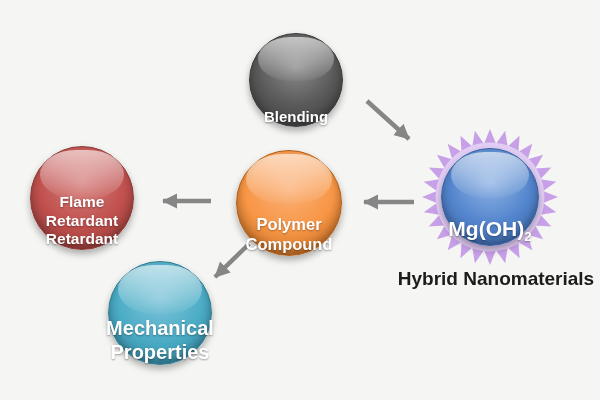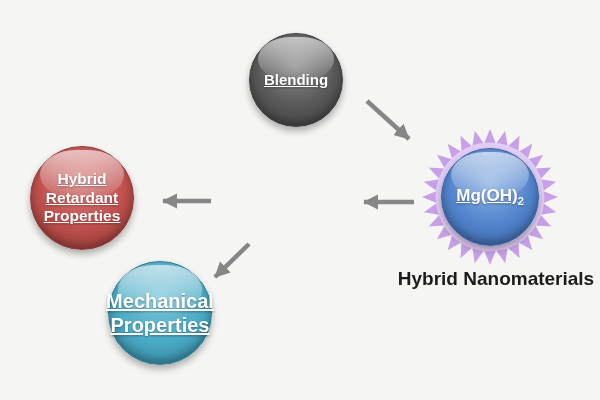--- a/index.html
+++ b/index.html
@@ -16,45 +16,44 @@
   }
   
   .node {
     position: absolute;
     border-radius: 50%;
     background: radial-gradient(circle at 50% 35%,
                 var(--light) 0%, var(--main) 52%, var(--dark) 100%);
     border: 1px solid var(--dark);
     box-shadow: inset 0 -4px 8px rgba(0,0,0,.28), 0 4px 7px rgba(0,0,0,.30);
     display: flex;
-    align-items: center;
+    align-items: flex-end;
     justify-content: center;
     text-align: center;
     color: #fff;
     font-weight: bold;
     line-height: 1.2;
     box-sizing: border-box;
-    text-decoration: underline;
   }
   .node::before {
     content: "";
     position: absolute;
     left: 9%; right: 9%; top: 3%; height: 48%;
     border-radius: 50% / 58%;
     background: linear-gradient(rgba(255,255,255,.62), rgba(255,255,255,.04));
     z-index: 1;
   }
   .node .lbl { position: relative; z-index: 2; text-shadow: 0 1px 2px rgba(0,0,0,.35); }
   .node sub { font-size: 64%; }
 
   .node-blending   { left: 249px; top: 33px;  width: 94px;  height: 94px;  font-size: 15px; }
   .node-flame      { left: 30px;  top: 146px; width: 104px; height: 104px; font-size: 15.5px; padding: 0 6px; }
   .node-polymer    { left: 236px; top: 150px; width: 106px; height: 106px; font-size: 16.5px; padding: 0 8px; }
   .node-mechanical { left: 108px; top: 261px; width: 104px; height: 104px; font-size: 20px; padding: 0 4px; }
-  .node-mgoh       { left: 441px; top: 148px; width: 98px;  height: 98px;  font-size: 17px; }
+  .node-mgoh       { left: 441px; top: 148px; width: 98px;  height: 98px;  font-size: 21px; }
 
   
   .starburst {
     position: absolute;
     left: 422px; top: 129px;
     width: 136px; height: 136px;
   }
   .starburst polygon { fill: var(--star, #c7a0e8); }
   .starburst circle  { fill: var(--star-ring, #e2cdf4); }
 
@@ -102,23 +101,26 @@
   </svg>
 
   <div class="node node-blending" style="--light: #8c8c8c; --main: #595959; --dark: #3b3b3b;">
     <span class="lbl">Blending</span>
   </div>
 
   <div class="node node-mgoh" style="--light: #8fb3e4; --main: #5385cd; --dark: #35609f;">
     <span class="lbl"><span>Mg(OH)</span><sub>2</sub></span>
   </div>
 
+  <div class="node node-polymer" style="--light: #fbb077; --main: #f79646; --dark: #b05c14;">
+    <span class="lbl">Polymer Compound</span>
+  </div>
 
   <div class="node node-flame" style="--light: #d57f7c; --main: #c0504d; --dark: #8c3835;">
-    <span class="lbl">Hybrid Retardant Properties</span>
+    <span class="lbl">Flame Retardant Retardant</span>
   </div>
 
   <div class="node node-mechanical" style="--light: #7cc4d8; --main: #4bacc6; --dark: #2e7b93;">
     <span class="lbl">Mechanical Properties</span>
   </div>
 
   <div class="caption">Hybrid Nanomaterials</div>
 
 </div>
 

